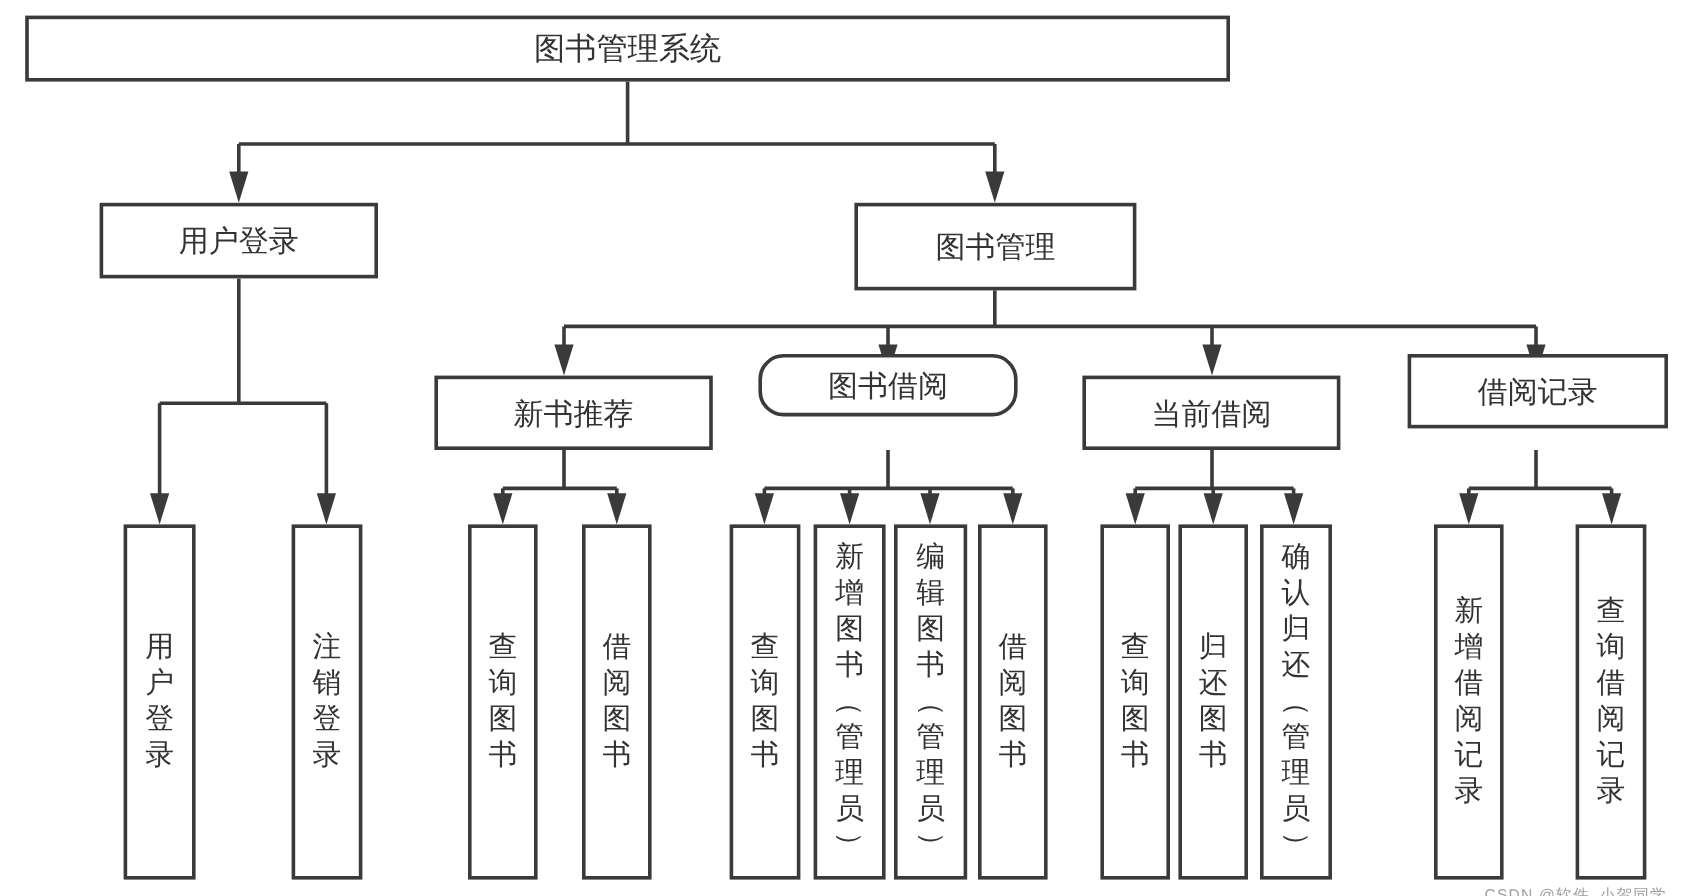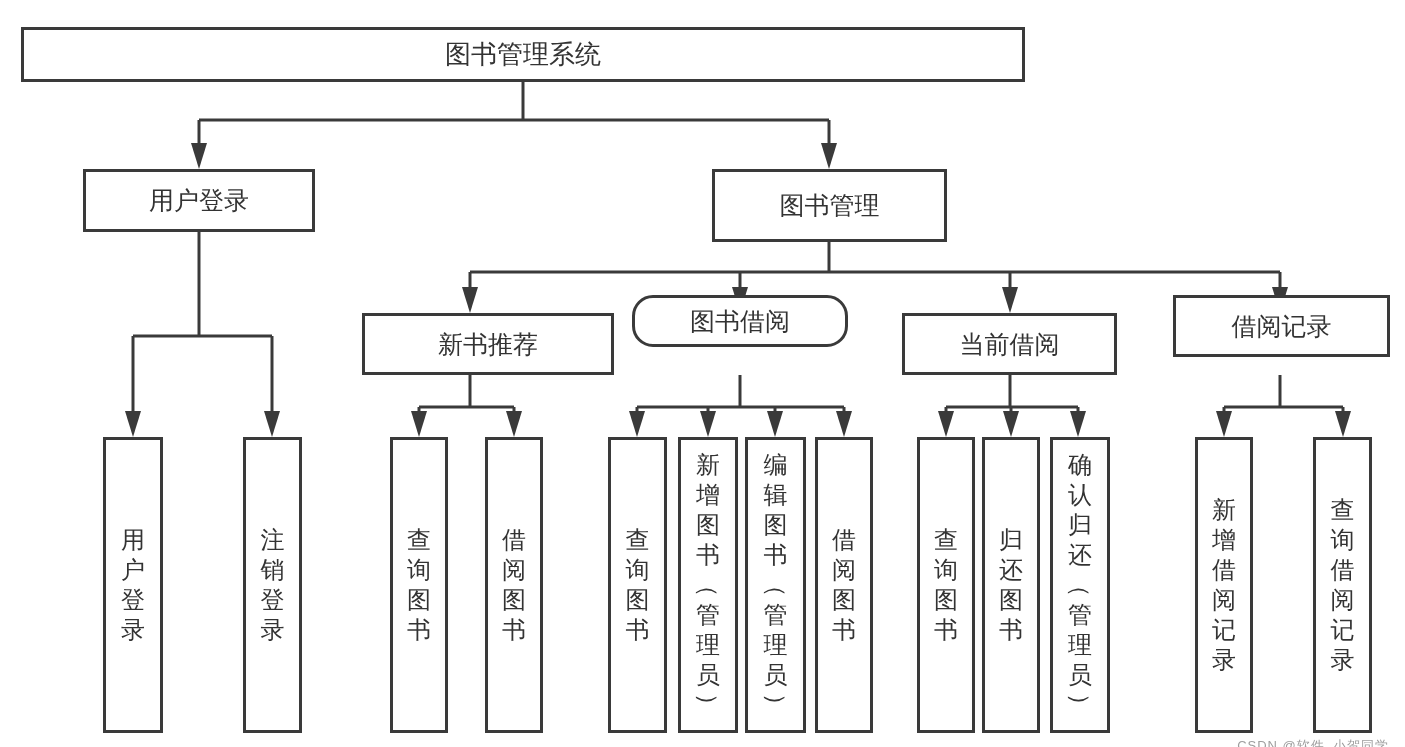--- a/index.html
+++ b/index.html
@@ -125,32 +125,32 @@
     <g>
       <line x1="1280" y1="375" x2="1280" y2="407"></line>
       <line x1="1224" y1="407" x2="1343" y2="407"></line>
       <line x1="1224" y1="407" x2="1224" y2="414"></line>
       <polygon points="1216,411 1232,411 1224,437"></polygon>
       <line x1="1343" y1="407" x2="1343" y2="414"></line>
       <polygon points="1335,411 1351,411 1343,437"></polygon>
     </g>
   </svg>
 
-  <div class="box root" style="left:21px;top:27px;width:1004px;height:55px;">
+  <div class="box root" style="left:21px;top:13px;width:1004px;height:55px;">
     <span>图书管理系统</span>
   </div>
 
   <div class="box branch" style="left:83px;top:169px;width:232px;height:63px;text-align:center;">
     <span>用户登录</span>
   </div>
   <div class="box branch" style="left:712px;top:169px;width:235px;height:73px;">
     <span>图书管理</span>
   </div>
 
-  <div class="box branch" style="left:362px;top:313px;width:252px;height:62px;">
+  <div class="box branch" style="left:362px;top:313px;width:232px;height:62px;">
     <span>新书推荐</span>
   </div>
   <div class="box branch" style="left:632px;top:295px;width:216px;height:52px;border-radius:21px;">
     <span>图书借阅</span>
   </div>
   <div class="box branch" style="left:902px;top:313px;width:215px;height:62px;">
     <span>当前借阅</span>
   </div>
   <div class="box branch" style="left:1173px;top:295px;width:217px;height:62px;">
     <span>借阅记录</span>

